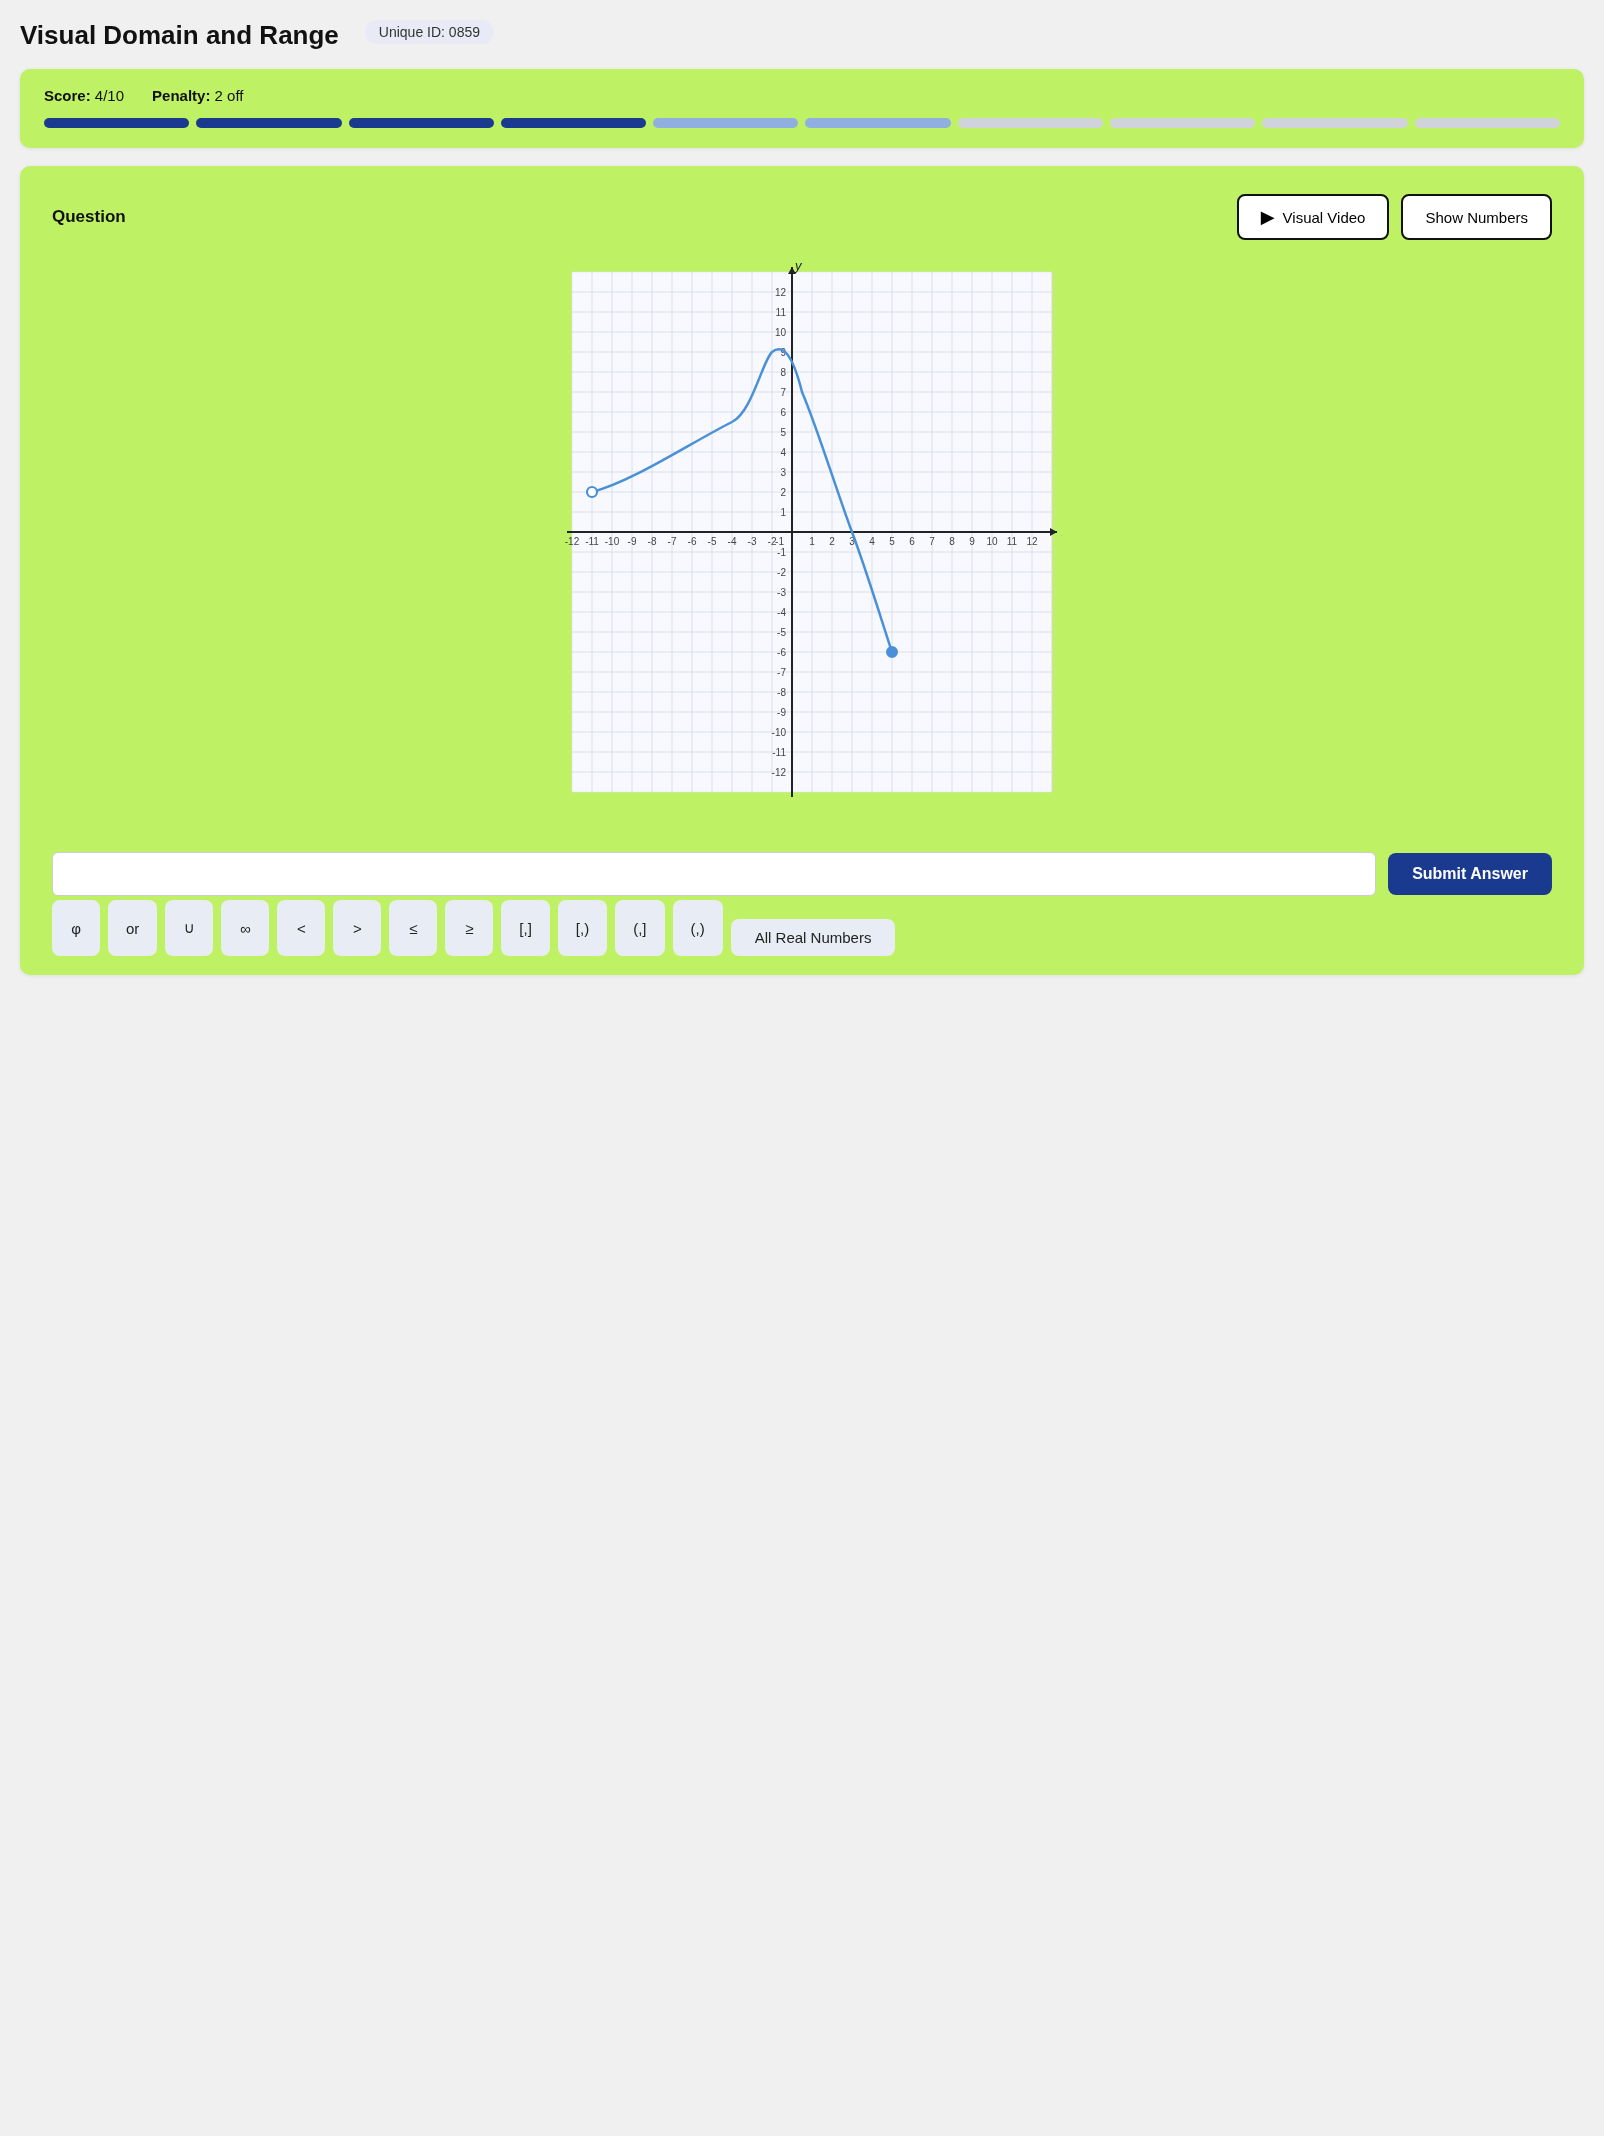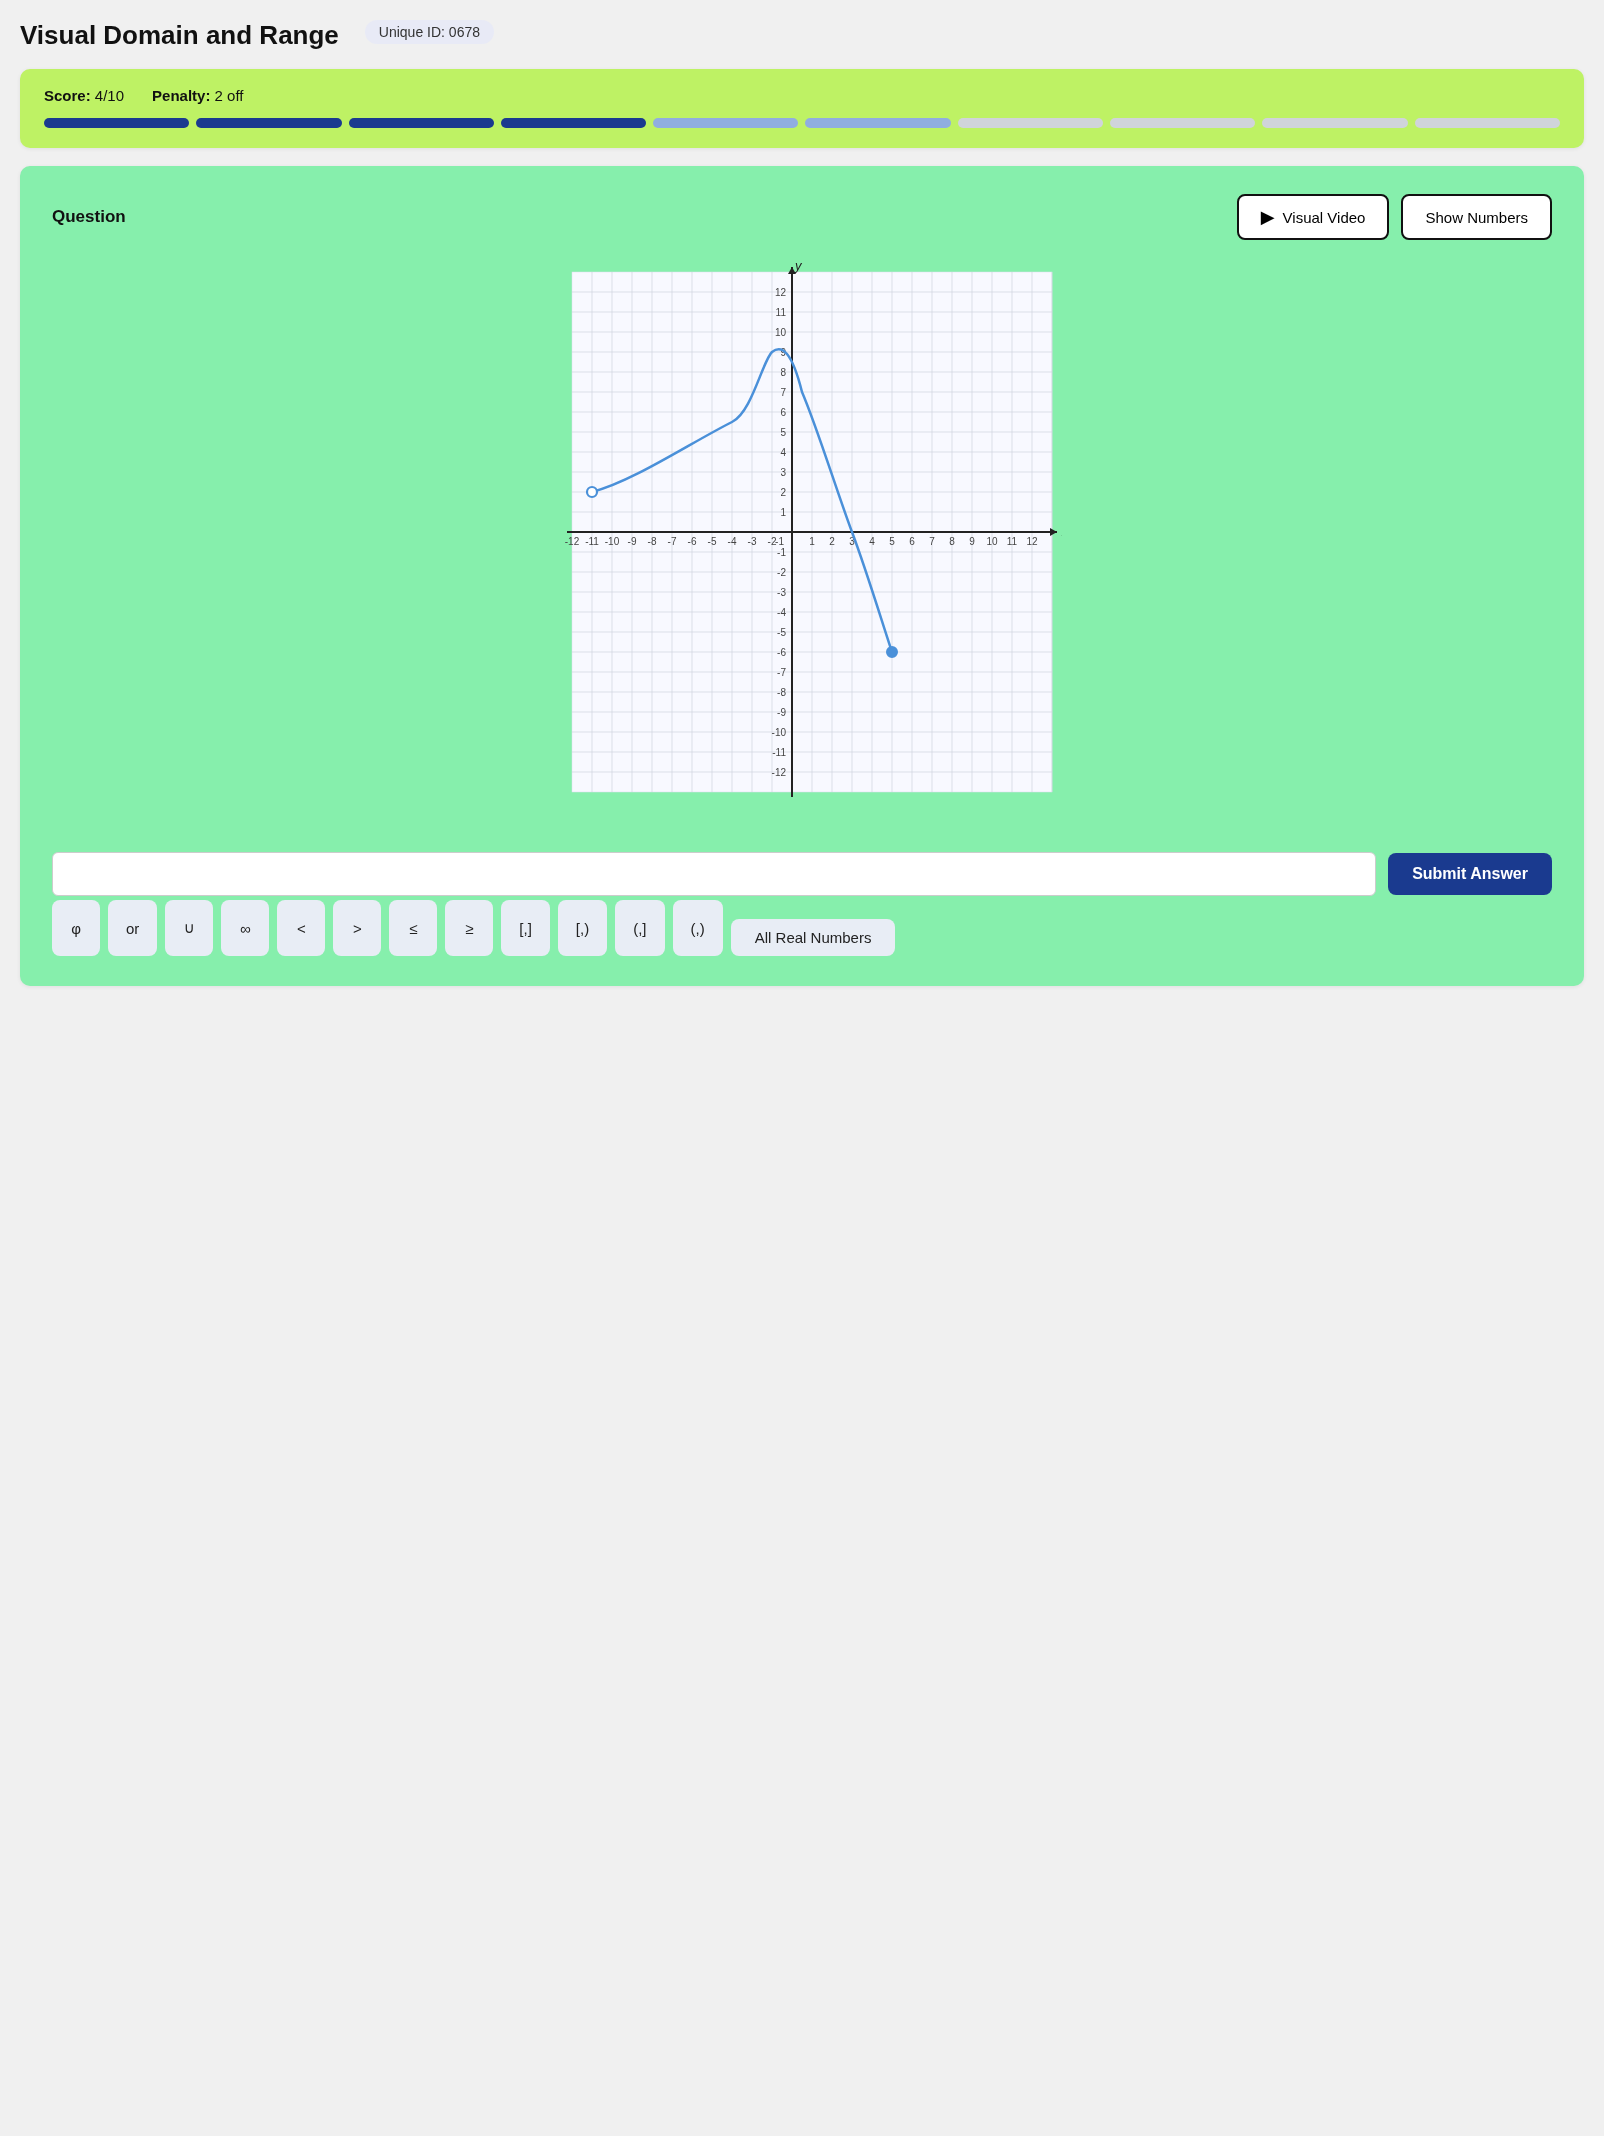--- a/index.html
+++ b/index.html
@@ -49,23 +49,23 @@
     }
     .progress-seg {
       height: 10px;
       border-radius: 5px;
       flex: 1;
     }
     .seg-dark { background: #1a3a8f; }
     .seg-light { background: #90aee0; }
     .seg-gray { background: #d0d4da; }
     .question-card {
-      background: #86efac;
+      background: #bef264;
       border-radius: 10px;
-      padding: 28px 32px 30px;
+      padding: 28px 32px 19px;
       box-shadow: 0 1px 4px rgba(0,0,0,0.07);
     }
     .question-header {
       display: flex;
       align-items: center;
       justify-content: space-between;
       margin-bottom: 22px;
     }
     .question-label {
       font-weight: 700;
@@ -169,21 +169,21 @@
     .sym-btn-wide {
       padding: 10px 24px;
       margin-top: 19px;
     }
   </style>
 </head>
 <body>
 
 <div class="page-title-area">
   <h1 class="page-title">Visual Domain and Range</h1>
-  <span class="unique-id-badge">Unique ID: 0678</span>
+  <span class="unique-id-badge">Unique ID: 0859</span>
 </div>
 
 <div class="score-card">
   <div class="score-line">
     <span>
       <span class="score-label">Score:</span>
       <span class="score-val"> 4/10</span>
     </span>
     <span>
       <span class="score-label">Penalty:</span>

